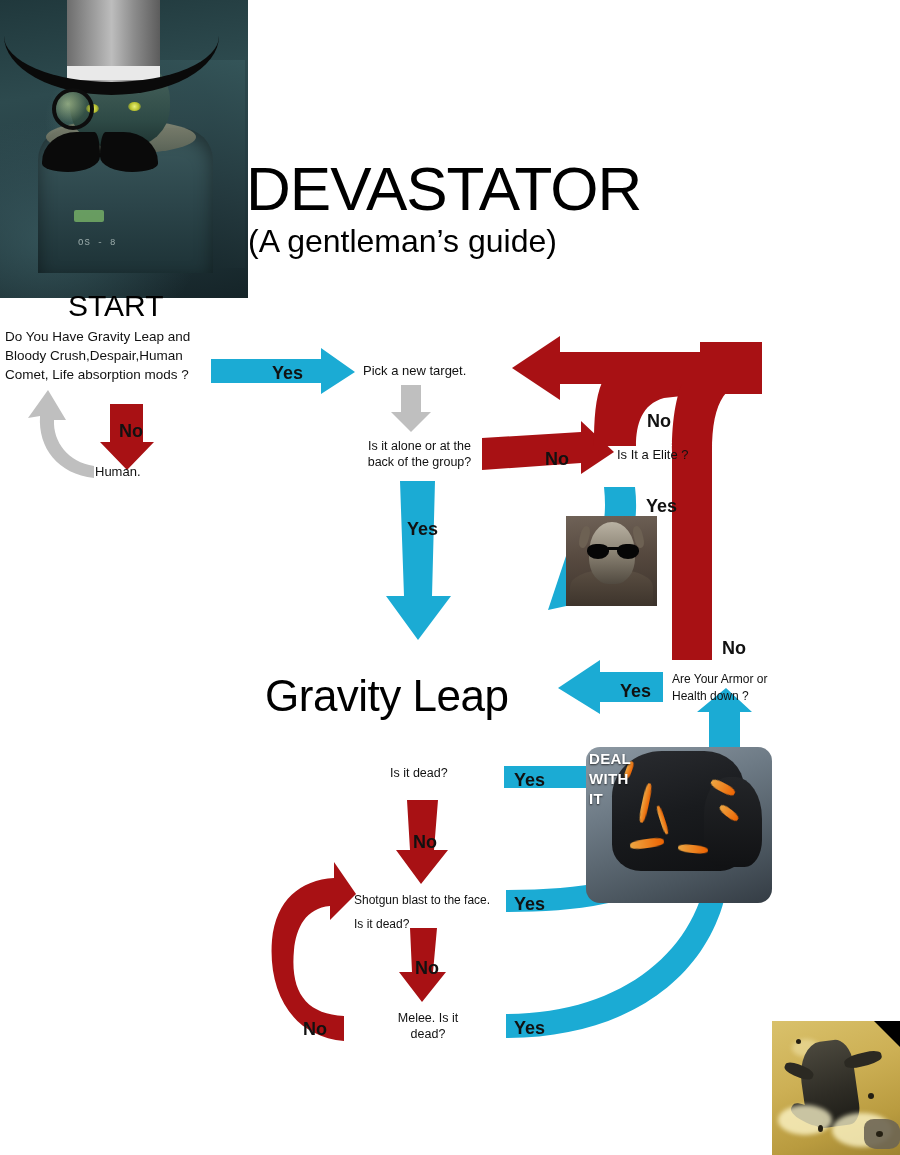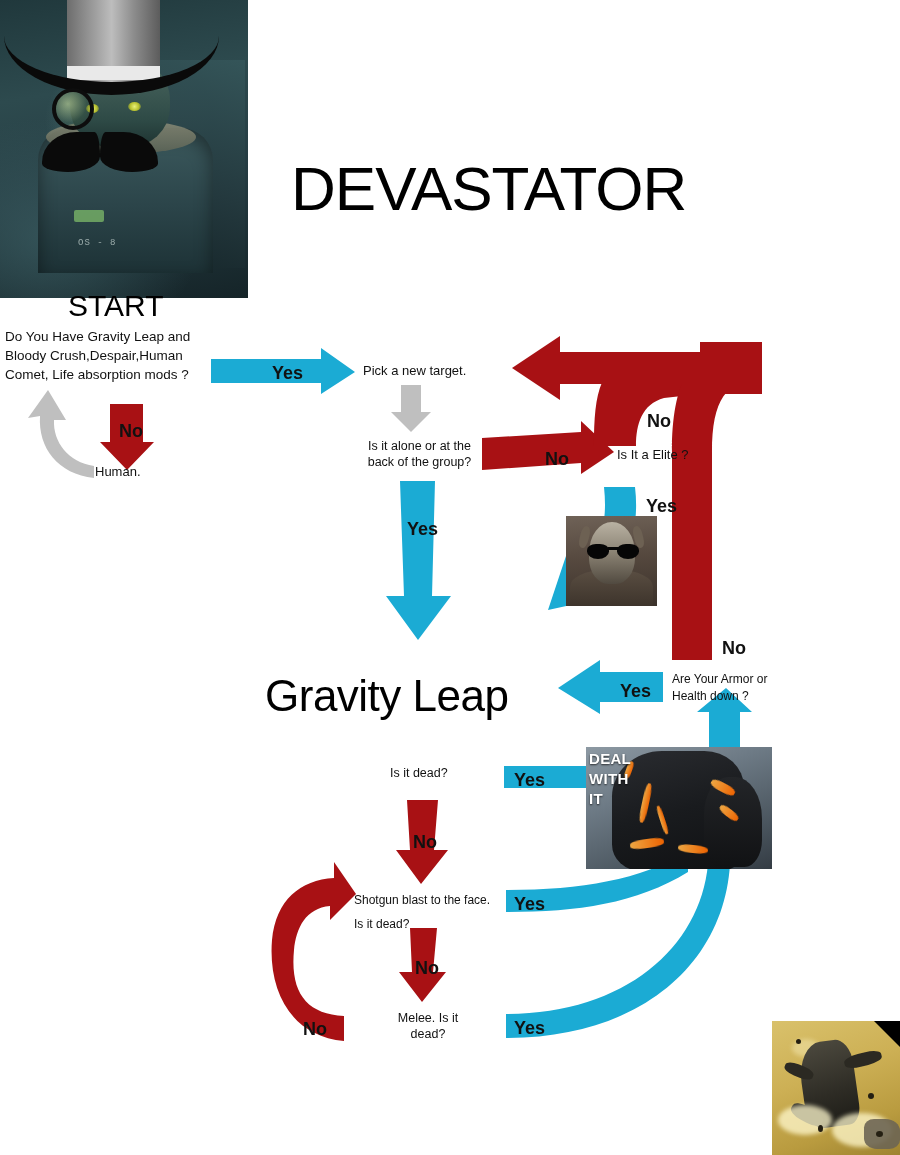--- a/index.html
+++ b/index.html
@@ -76,21 +76,21 @@
     position:absolute;left:42px;top:132px;width:116px;height:40px;
   }
   #moustache .half{
     position:absolute;top:0;width:58px;height:40px;background:#0a0a0a;
   }
   #moustache .half.l{left:0;border-radius:62% 10% 58% 46%/78% 60% 40% 22%;}
   #moustache .half.r{left:58px;border-radius:10% 62% 46% 58%/60% 78% 22% 40%;}
 
   #title-main{
     position:absolute;left:246px;top:158px;
-    font-size:62px;line-height:62px;letter-spacing:-1px;color:#000;font-weight:400;margin-left:45px;
+    font-size:62px;line-height:62px;letter-spacing:-1px;color:#000;font-weight:400;
   }
   #title-sub{
     position:absolute;left:248px;top:225px;
     font-size:32px;line-height:32px;color:#000;font-weight:400;
   }
 
   
   .node{position:absolute;color:#0f0f0f;font-size:13px;line-height:17px;}
   .node.center{text-align:center;}
 
@@ -141,22 +141,23 @@
   }
   #sunglasses{position:absolute;left:21px;top:28px;width:52px;height:16px;}
   #sunglasses .lens{
     position:absolute;top:0;width:22px;height:15px;background:#060606;border-radius:45% 45% 55% 55%;
   }
   #sunglasses .lens.l{left:0;}
   #sunglasses .lens.r{left:30px;}
   #sunglasses .bridge{position:absolute;left:21px;top:3px;width:11px;height:3px;background:#060606;}
 
   #deal-with-it-image{
-    position:absolute;left:586px;top:747px;width:186px;height:122px;overflow:hidden;
+    position:absolute;left:586px;top:747px;width:186px;height:156px;overflow:hidden;
     background:linear-gradient(160deg,#8d99a3 0%,#6d7a85 35%,#4a555e 75%,#343c44 100%);
+    border-radius:14px;
   }
   #deal-with-it-image .brute{
     position:absolute;left:26px;top:4px;width:132px;height:120px;
     background:linear-gradient(165deg,#2a2c30 0%,#191b1e 50%,#101113 100%);
     border-radius:38% 30% 18% 22%;
   }
   #deal-with-it-image .arm{
     position:absolute;left:118px;top:30px;width:58px;height:90px;
     background:linear-gradient(180deg,#232528,#111214);
     border-radius:42% 46% 30% 26%;
@@ -232,20 +233,21 @@
       <div class="brim"></div>
     </div>
     <div id="monocle"></div>
     <div id="moustache">
       <div class="half l"></div>
       <div class="half r"></div>
     </div>
   </div>
 
   <div id="title-main">DEVASTATOR</div>
+  <div id="title-sub">(A gentleman’s guide)</div>
 
   <svg id="arrow-layer" viewBox="0 0 900 1155" width="900" height="1155" xmlns="http://www.w3.org/2000/svg">
 
     <path d="M 94,478 C 58,474 38,448 40,416 L 28,418 L 48,390 L 66,420 L 54,420 C 53,442 68,462 94,466 Z" fill="#BFBFBF"></path>
 
     <path d="M 211,359 L 321,359 L 321,348 L 355,372 L 321,394 L 321,383 L 211,383 Z" fill="#1BABD4"></path>
 
     <path d="M 110,404 L 143,404 L 143,442 L 154,442 L 127,470 L 100,442 L 110,442 Z" fill="#A81114"></path>
 
     <path d="M 401,385 L 421,385 L 421,412 L 431,412 L 411,432 L 391,412 L 401,412 Z" fill="#BFBFBF"></path>

